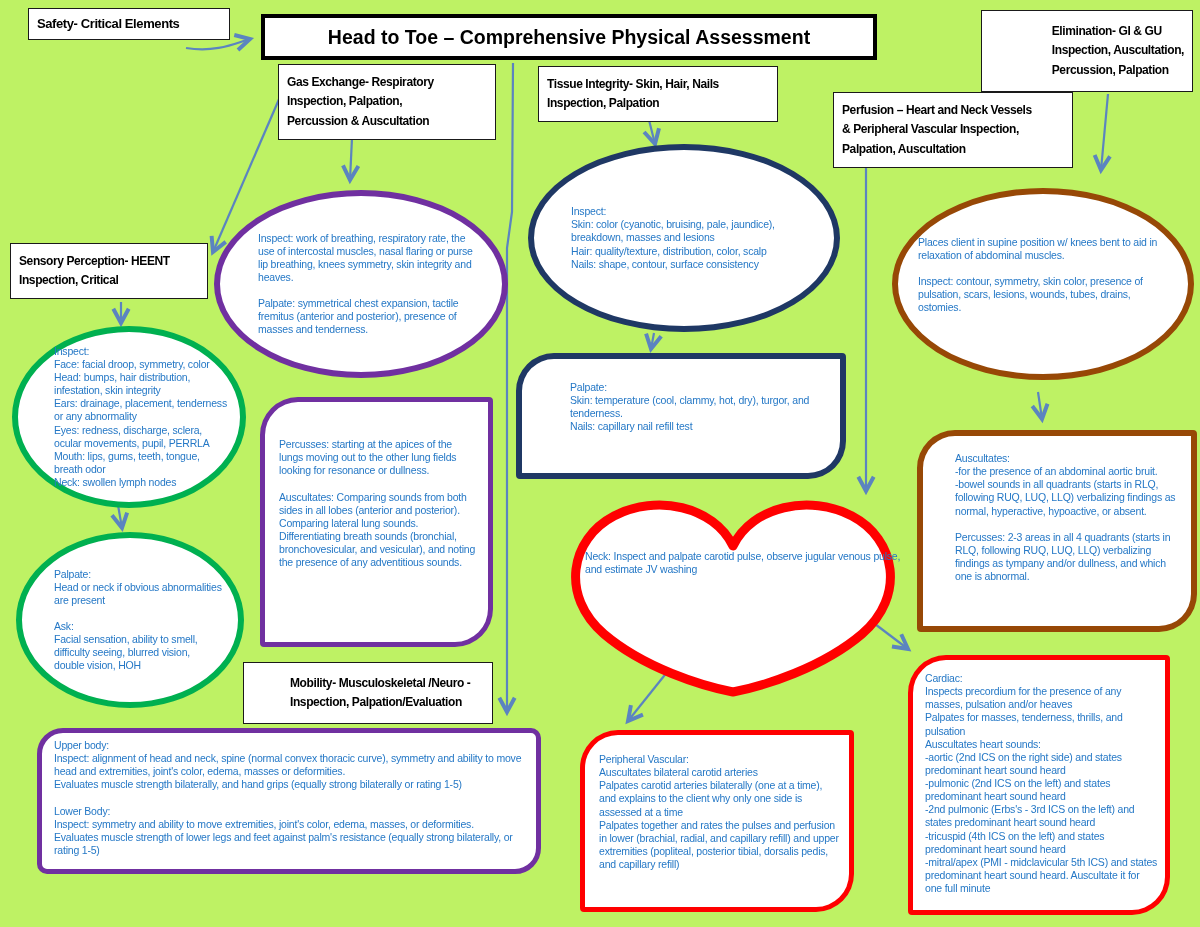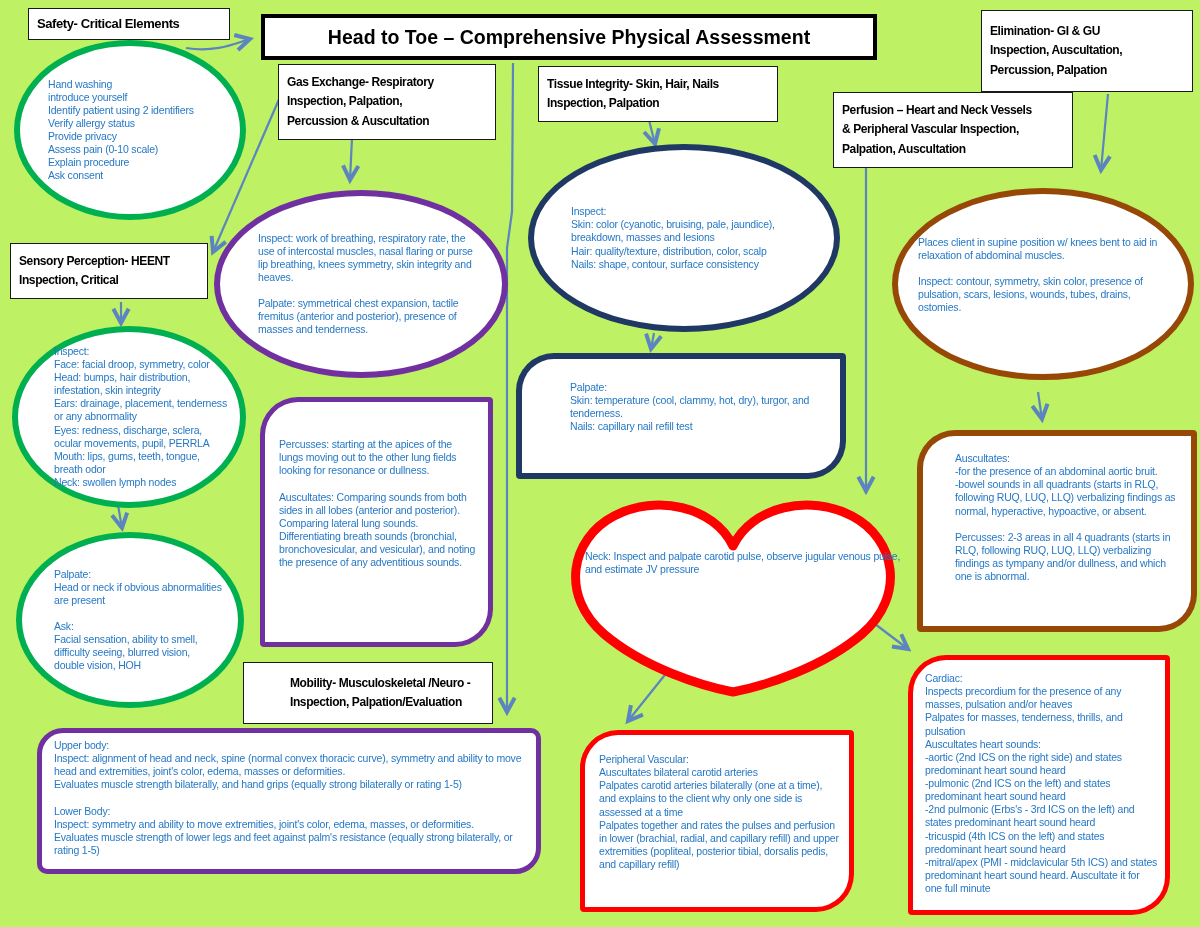--- a/index.html
+++ b/index.html
@@ -72,47 +72,37 @@
     <span style="white-space:pre-line;">Tissue Integrity- Skin, Hair, Nails
 Inspection, Palpation</span>
   </div>
 
   <div class="node hbox" style="left:833px;top:92px;width:240px;height:76px;">
     <span style="white-space:pre-line;">Perfusion – Heart and Neck Vessels
 &amp; Peripheral Vascular Inspection,
 Palpation, Auscultation</span>
   </div>
 
-  <div class="node hbox" style="left:981px;top:10px;width:212px;height:82px;">
+  <div class="node hbox" style="left:981px;top:10px;width:212px;height:82px;justify-content:flex-end;">
     <span style="white-space:pre-line;">Elimination- GI &amp; GU
 Inspection, Auscultation,
 Percussion, Palpation</span>
   </div>
 
   <div class="node hbox" style="left:10px;top:243px;width:198px;height:56px;">
     <span style="white-space:pre-line;">Sensory Perception- HEENT
 Inspection, Critical</span>
   </div>
 
   <div class="node hbox" style="left:243px;top:662px;width:250px;height:62px;padding-left:46px;">
     <span style="white-space:pre-line;">Mobility- Musculoskeletal /Neuro -
 Inspection, Palpation/Evaluation</span>
   </div>
 
 
-  <div class="node ell green" style="left:14px;top:40px;width:232px;height:180px;padding:0 14px 0 28px;">
-    <div class="txt">Hand washing
-introduce yourself
-Identify patient using 2 identifiers
-Verify allergy status
-Provide privacy
-Assess pain (0-10 scale)
-Explain procedure
-Ask consent</div>
-  </div>
 
   <div class="node ell green" style="left:12px;top:326px;width:234px;height:182px;padding:0 12px 0 36px;">
     <div class="txt">Inspect:
 Face: facial droop, symmetry, color
 Head: bumps, hair distribution, infestation, skin integrity
 Ears: drainage, placement, tenderness or any abnormality
 Eyes: redness, discharge, sclera, ocular movements, pupil, PERRLA
 Mouth: lips, gums, teeth, tongue, breath odor
 Neck: swollen lymph nodes</div>
   </div>
@@ -148,21 +138,21 @@
     <div class="txt">Palpate:
 Skin: temperature (cool, clammy, hot, dry), turgor, and tenderness.
 Nails: capillary nail refill test</div>
   </div>
 
   <div class="heartwrap" style="left:552px;top:492px;width:362px;height:206px;">
     <svg width="362" height="206" viewBox="0 0 362 206">
       <path d="M181,54 C162,14 104,2 62,24 C18,47 8,104 52,142 C92,176 150,194 181,200 C212,194 270,176 310,142 C354,104 344,47 300,24 C258,2 200,14 181,54 Z" fill="#ffffff" stroke="#FF0000" stroke-width="9" stroke-linejoin="round"></path>
     </svg>
   </div>
-  <div class="hearttxt txt" style="left:585px;top:550px;width:322px;">Neck: Inspect and palpate carotid pulse, observe jugular venous pulse, and estimate JV pressure</div>
+  <div class="hearttxt txt" style="left:585px;top:550px;width:322px;">Neck: Inspect and palpate carotid pulse, observe jugular venous pulse, and estimate JV washing</div>
 
   <div class="node rrect diag red5" style="left:580px;top:730px;width:274px;height:182px;padding:18px 8px 8px 14px;">
     <div class="txt">Peripheral Vascular:
 Auscultates bilateral carotid arteries
 Palpates carotid arteries bilaterally (one at a time), and explains to the client why only one side is assessed at a time
 Palpates together and rates the pulses and perfusion in lower (brachial, radial, and capillary refill) and upper extremities (popliteal, posterior tibial, dorsalis pedis, and capillary refill)</div>
   </div>
 
   <div class="node rrect diag red5" style="left:908px;top:655px;width:262px;height:260px;padding:12px 6px 6px 12px;">
     <div class="txt">Cardiac:

